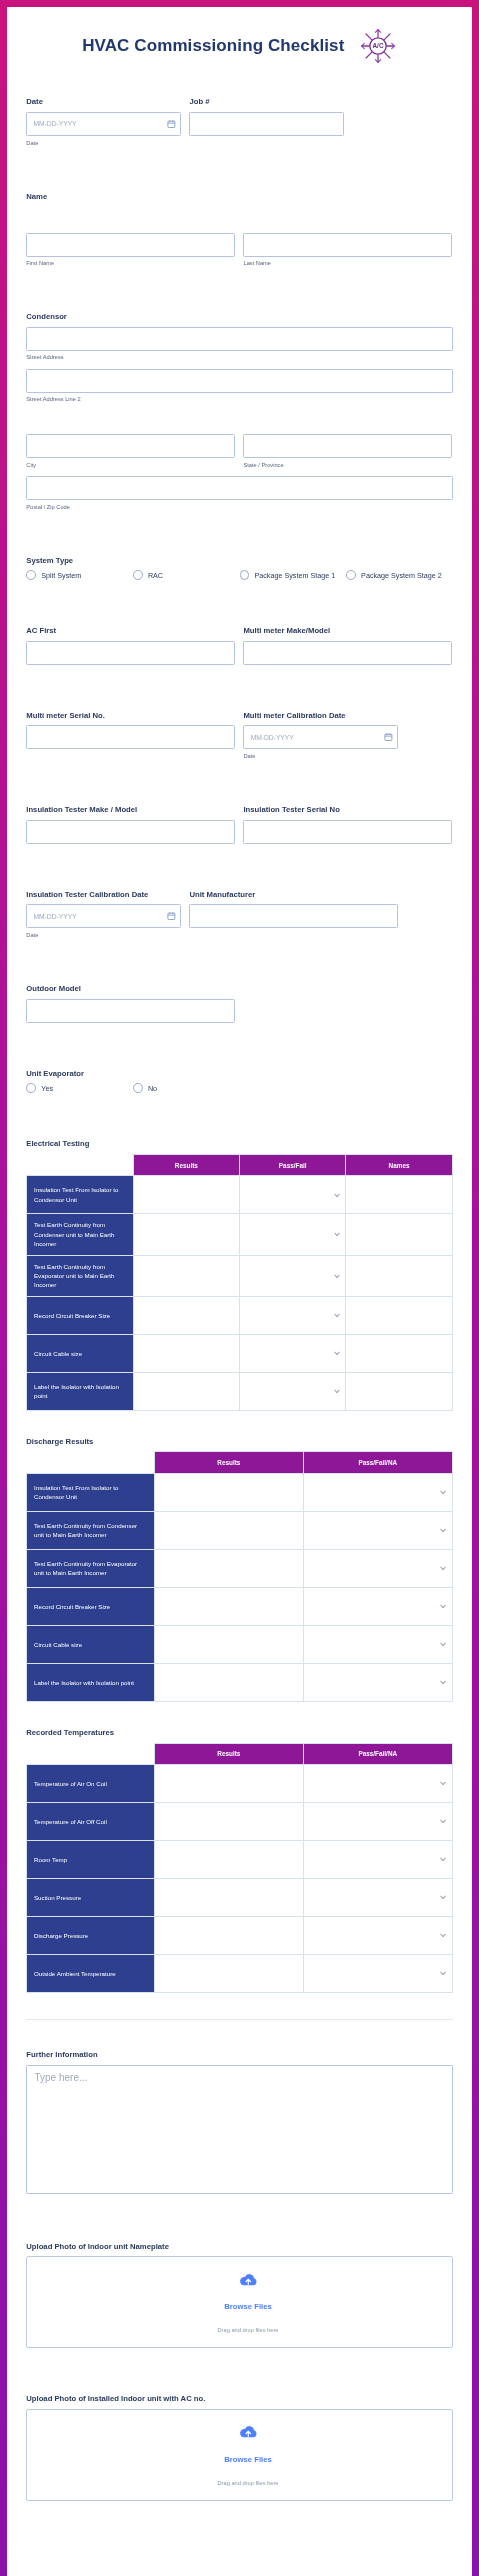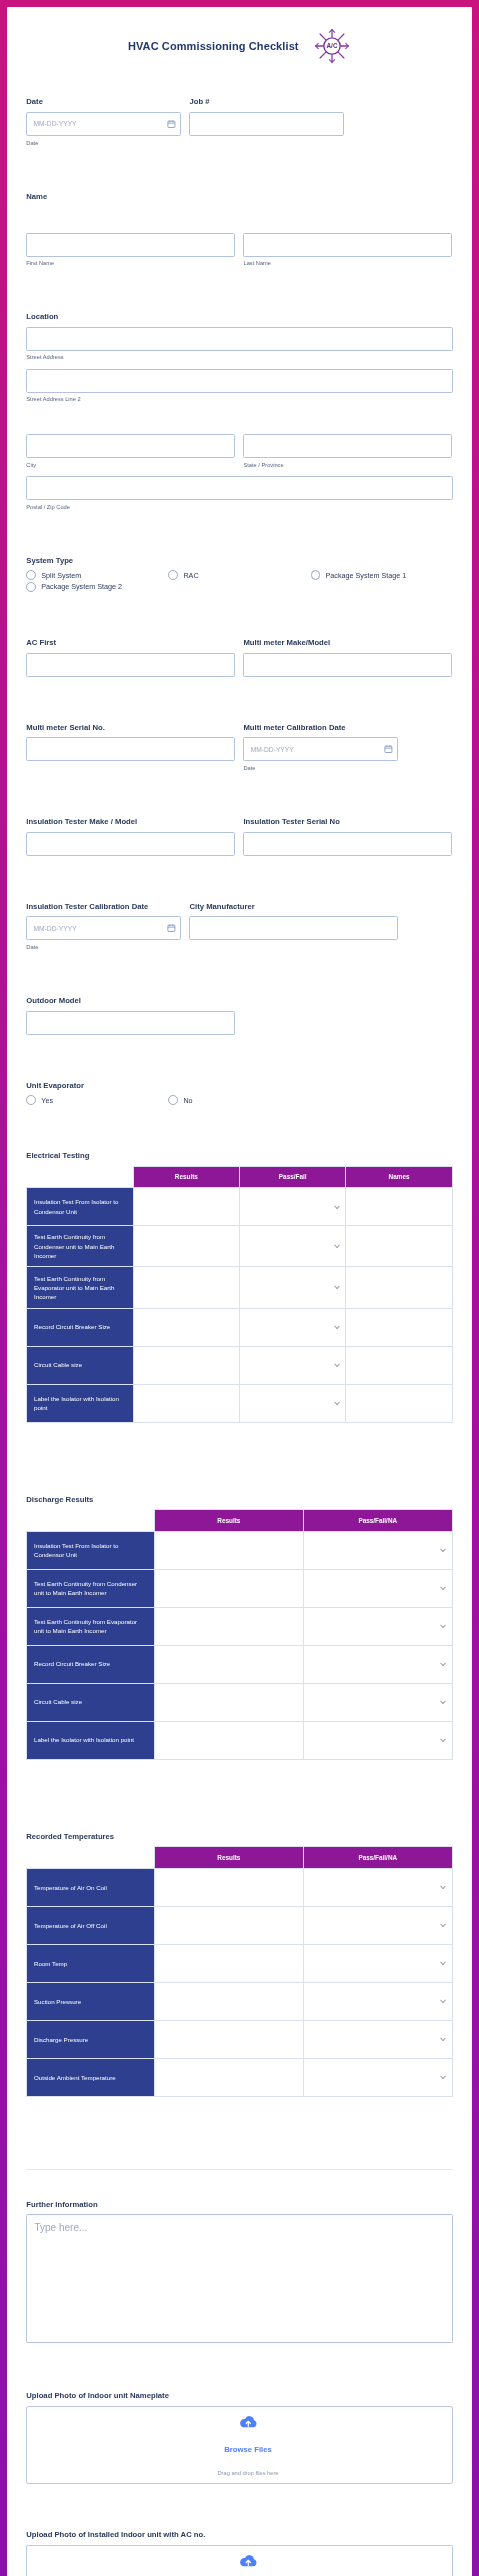--- a/index.html
+++ b/index.html
@@ -6,39 +6,39 @@
   * { margin:0; padding:0; box-sizing:border-box; }
   html, body { width:479px; }
   body {
     font-family:"Liberation Sans", sans-serif;
     background:linear-gradient(178deg,#c9137e 0%, #a410a0 45%, #7e12b0 100%);
   }
   .page { min-height:3129px; padding:6.7px; }
   .card { background:#ffffff; min-height:3115px; padding:20.6px 19.6px 25px; border-radius:1px; }
 
   .form-header { display:flex; align-items:center; justify-content:center; gap:14.4px; margin-bottom:30px; }
-  .form-title { font-size:11px; font-weight:700; color:#21386e; letter-spacing:0.1px; }
+  .form-title { font-size:17px; font-weight:700; color:#21386e; letter-spacing:0.1px; }
 
   .q { margin-bottom:46px; }
-  .tq { margin-bottom:72px; }
+  .tq { margin-bottom:26px; }
   .qlabel { display:block; font-size:7.7px; font-weight:600; color:#2b3a5c; margin-bottom:5.7px; }
   .row { display:flex; gap:8.2px;margin-top:32px; }
   .half { width:209px; flex:0 0 209px; }
   .w300 { width:155px; flex:0 0 155px; }
   .tin {
     width:100%; height:24px; border:0.5px solid #b4c3dd; border-radius:1.5px;
     padding:0 6.2px; font-family:inherit; font-size:6.7px; color:#2b3a5c; background:#fff; outline:none;
   }
   .tin::placeholder, textarea::placeholder { color:#9daabf; }
   .input-wrap { position:relative; }
   .cal-btn { position:absolute; right:5.2px; top:50%; transform:translateY(-50%); display:inline-flex; cursor:pointer; }
   .sublabel { font-size:5.7px; color:#57647e; margin-top:3.6px; }
   .subrow { margin-bottom:8.2px; }
 
-  .radio-grid { display:grid; grid-template-columns:1fr 1fr 1fr; row-gap:2px; }
+  .radio-grid { display:grid; grid-template-columns:1fr 1fr 1fr 1fr; row-gap:27px; }
   .radio { display:flex; align-items:center; gap:5.2px; font-size:7.2px; color:#2b3a5c; cursor:pointer; }
   .rcircle { width:9.8px; height:9.8px; border-radius:50%; border:0.5px solid #9aa8bf; background:#fff; flex:0 0 auto; }
 
   table.mtable { width:100%; border-collapse:collapse; table-layout:fixed; }
   .mtable th, .mtable td { border:0.5px solid #d9e0ee; }
   .mtable thead th { background:#8e1797; color:#fff; font-size:6.4px; font-weight:700; text-align:center; padding:6.7px 3.1px; }
   .mtable thead th.corner { background:transparent; border:none; }
   .mtable tbody tr { height:38px; }
   .mtable th.rowhead { background:#2d3f8e; color:#fff; font-size:6.2px; font-weight:500; text-align:left; padding:6.2px 6.7px; line-height:1.5; }
   .mtable td { background:#fff; }
@@ -50,21 +50,21 @@
   }
 
   .divider { border:none; border-top:0.5px solid #e4e8f1; margin:4.1px 0 30px; }
 
   textarea.further {
     width:100%; height:129px; border:0.5px solid #b4c3dd; border-radius:1.5px;
     padding:6.2px 7.2px; font-family:inherit; font-size:10px; color:#2b3a5c; resize:none; outline:none;
   }
 
   .upload-box {
-    height:78px; border:0.5px solid #bcc9e2; border-radius:2.1px;
+    height:92px; border:0.5px solid #bcc9e2; border-radius:2.1px;
     display:flex; flex-direction:column; align-items:center; justify-content:center; gap:16px; cursor:pointer;padding-left:17px;
   }
   .browse { color:#4e7fff; font-size:7.7px; font-weight:700; }
   .hint { color:#8b97ab; font-size:5.7px; }
 </style>
 </head>
 <body>
 
 <div class="page">
   <div class="card">
@@ -125,21 +125,21 @@
           <div class="sublabel">First Name</div>
         </div>
         <div class="half">
           <input class="tin" style="">
           <div class="sublabel">Last Name</div>
         </div>
       </div>
     </div>
 
     <div class="q">
-      <label class="qlabel">Location</label>
+      <label class="qlabel">Condensor</label>
       <div class="subrow">
         <input class="tin" style="">
         <div class="sublabel">Street Address</div>
       </div>
       <div class="subrow">
         <input class="tin" style="">
         <div class="sublabel">Street Address Line 2</div>
       </div>
       <div class="row subrow">
         <div class="half">
@@ -240,21 +240,21 @@
                 <rect x="2" y="3.5" width="16" height="14.5" rx="2" fill="none" stroke="#6e89ba" stroke-width="1.7"></rect>
                 <line x1="2" y1="8" x2="18" y2="8" stroke="#6e89ba" stroke-width="1.7"></line>
                 <line x1="6.5" y1="1.5" x2="6.5" y2="5.5" stroke="#6e89ba" stroke-width="1.7"></line>
                 <line x1="13.5" y1="1.5" x2="13.5" y2="5.5" stroke="#6e89ba" stroke-width="1.7"></line>
               </svg>
             </span>
           </div>
           <div class="sublabel">Date</div>
         </div>
         <div class="half">
-          <label class="qlabel">City Manufacturer</label>
+          <label class="qlabel">Unit Manufacturer</label>
           <input class="tin" style="">
         </div>
       </div>
     </div>
 
     <div class="q">
       <div class="row">
         <div class="half">
           <label class="qlabel">Outdoor Model</label>
           <input class="tin" style="">

